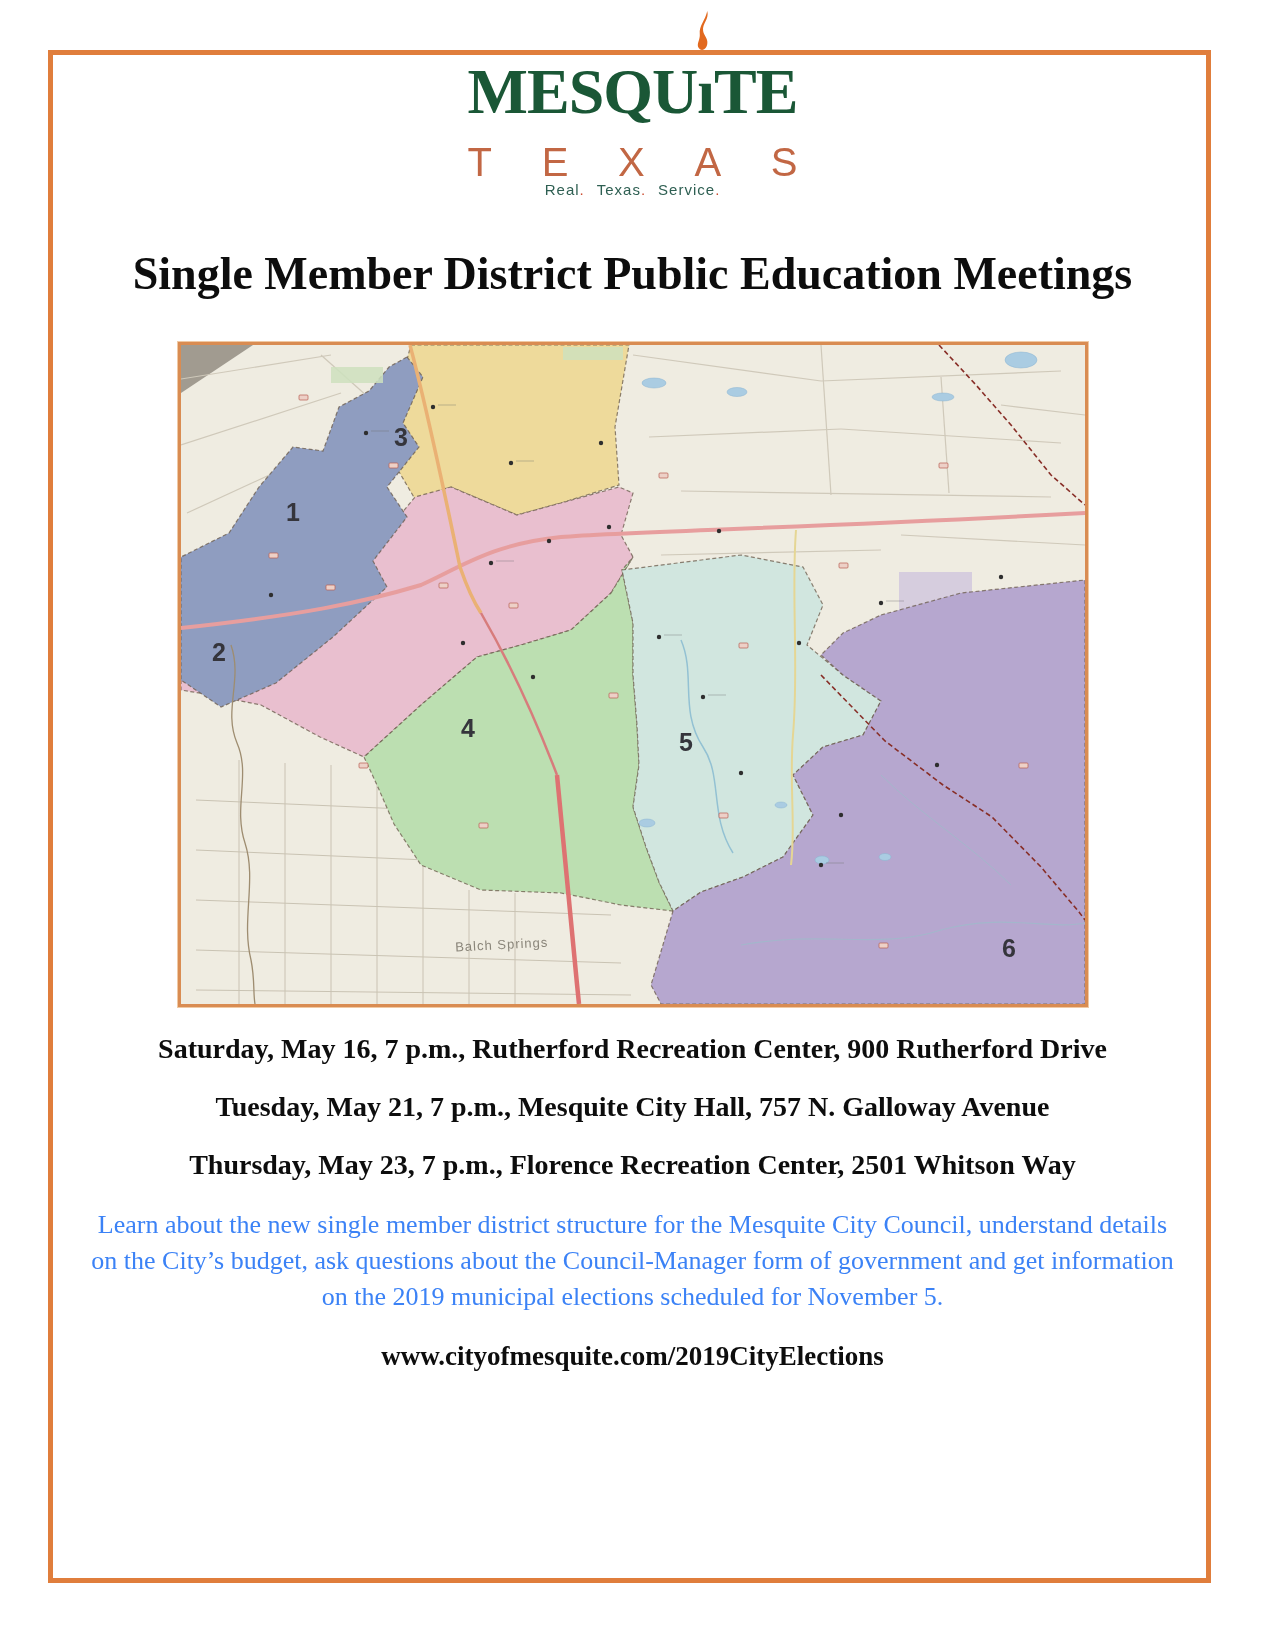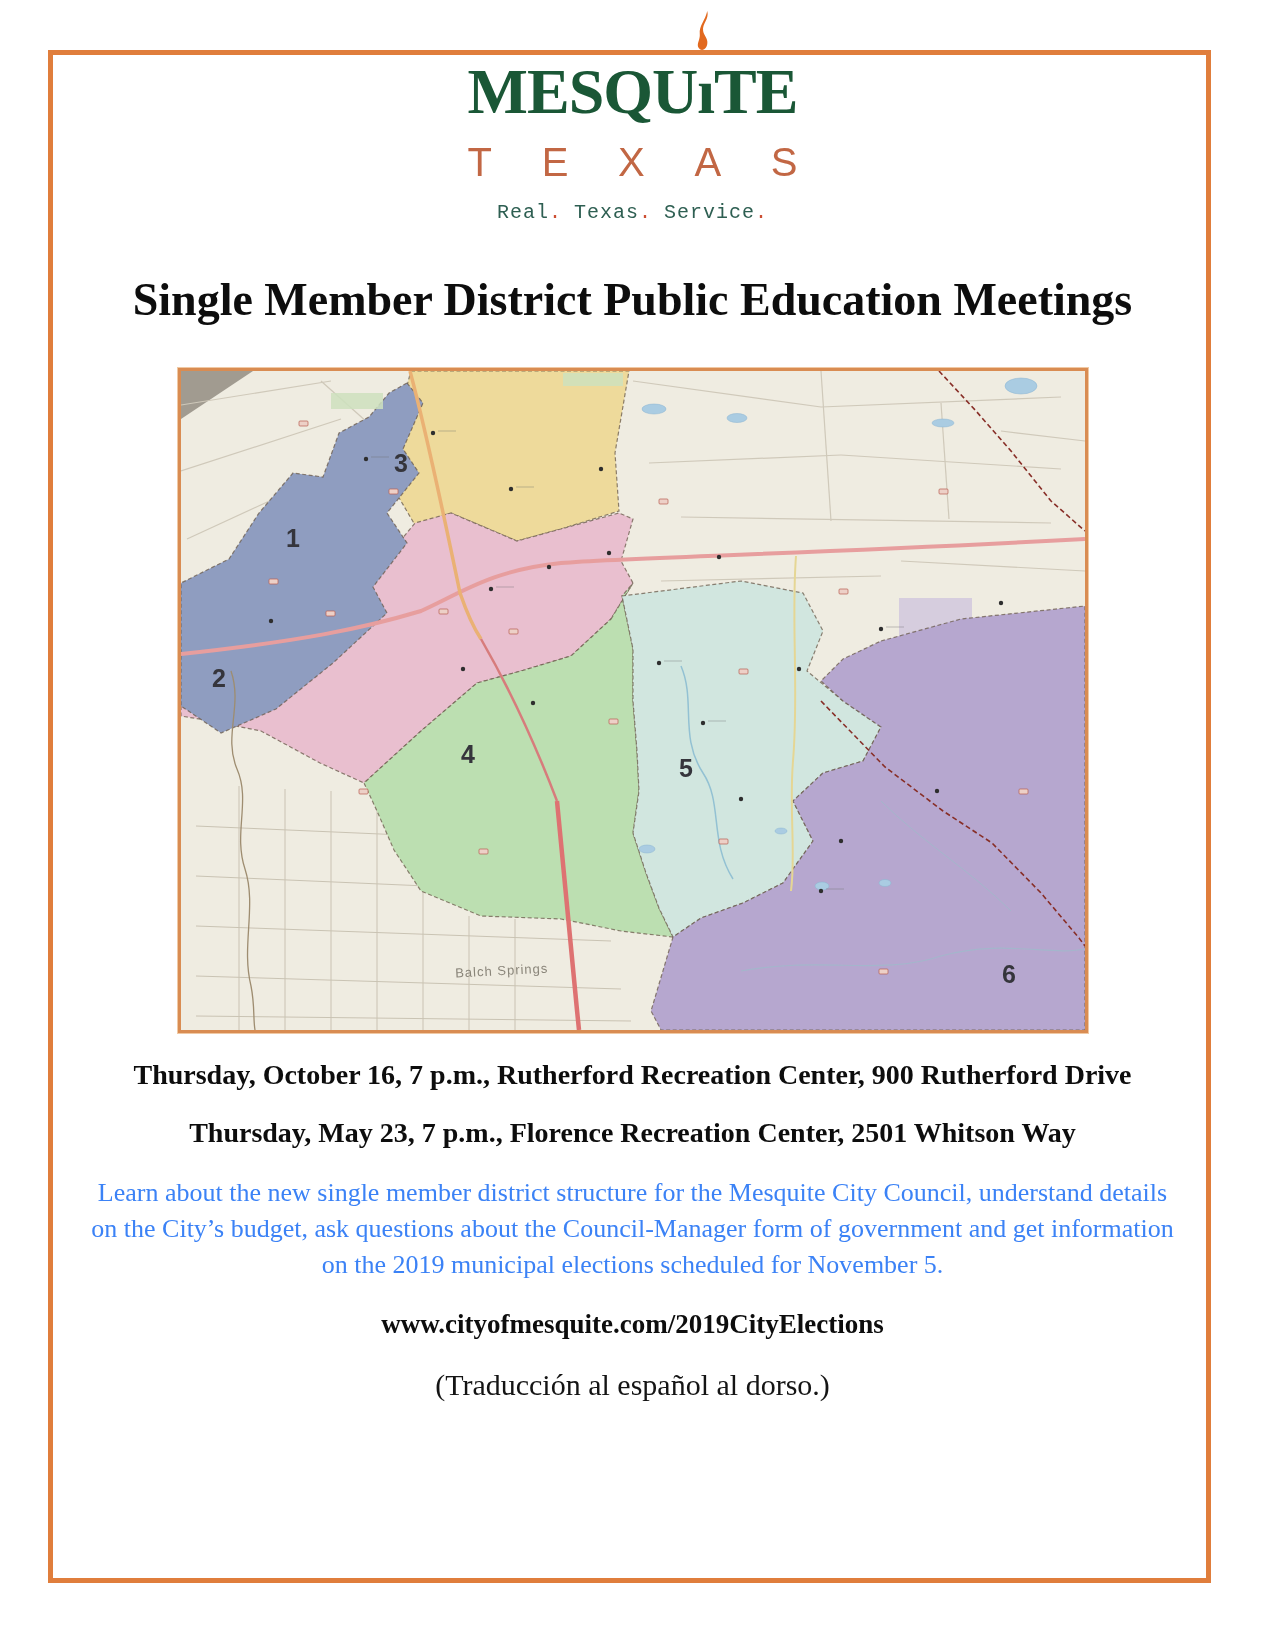--- a/index.html
+++ b/index.html
@@ -47,23 +47,23 @@
     width:23px;height:52px;
   }
   .logo-state{
     display:flex;justify-content:space-between;
     width:330px;margin:18px auto 0;
     font-family:"Liberation Sans", sans-serif;
     font-size:40px;font-weight:400;
     color:var(--state-orange);
   }
   .logo-tagline{
-    margin:21px auto 0;
-    font-family:Liberation Mono, monospace;
-    font-size:20px;letter-spacing:1px;
+    margin:0 auto 0;
+    font-family:Liberation Sans, sans-serif;
+    font-size:15px;letter-spacing:1px;
     color:var(--tagline-green);
   }
   .logo-tagline .tg-dot{color:#cc4f33;}
   .logo-tagline .tg-sp{display:inline-block;width:12px;}
   
   .title{
     margin:50px 0 0;
     text-align:center;
     font-size:46px;
     font-weight:bold;
@@ -272,22 +272,22 @@
         <text class="dnum" x="220" y="101">3</text>
         <text class="dnum" x="287" y="392">4</text>
         <text class="dnum" x="505" y="406">5</text>
         <text class="dnum" x="828" y="612">6</text>
         <text class="place" x="321" y="604" transform="rotate(-3 321 604)">Balch Springs</text>
       </g>
     </svg>
   </figure>
 
   <section class="meetings">
-    <p>Thursday, October 16, 7 p.m., Rutherford Recreation Center, 900 Rutherford Drive</p>
+    <p>Saturday, May 16, 7 p.m., Rutherford Recreation Center, 900 Rutherford Drive</p>
+    <p>Tuesday, May 21, 7 p.m., Mesquite City Hall, 757 N. Galloway Avenue</p>
     <p>Thursday, May 23, 7 p.m., Florence Recreation Center, 2501 Whitson Way</p>
   </section>
 
   <p class="description">Learn about the new single member district structure for the Mesquite City Council, understand details on the City’s budget, ask questions about the Council-Manager form of government and get information on the 2019 municipal elections scheduled for November 5.</p>
 
   <p class="website">www.cityofmesquite.com/2019CityElections</p>
 
-  <p class="translation">(Traducción al español al dorso.)</p>
 </div>
 
 </body></html>

